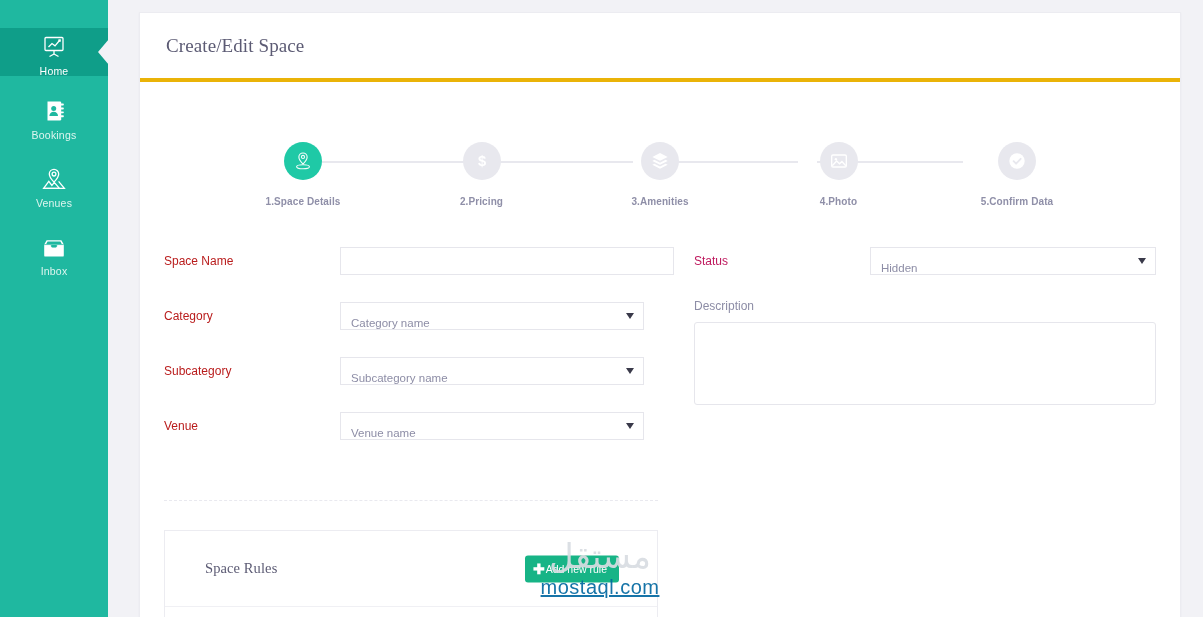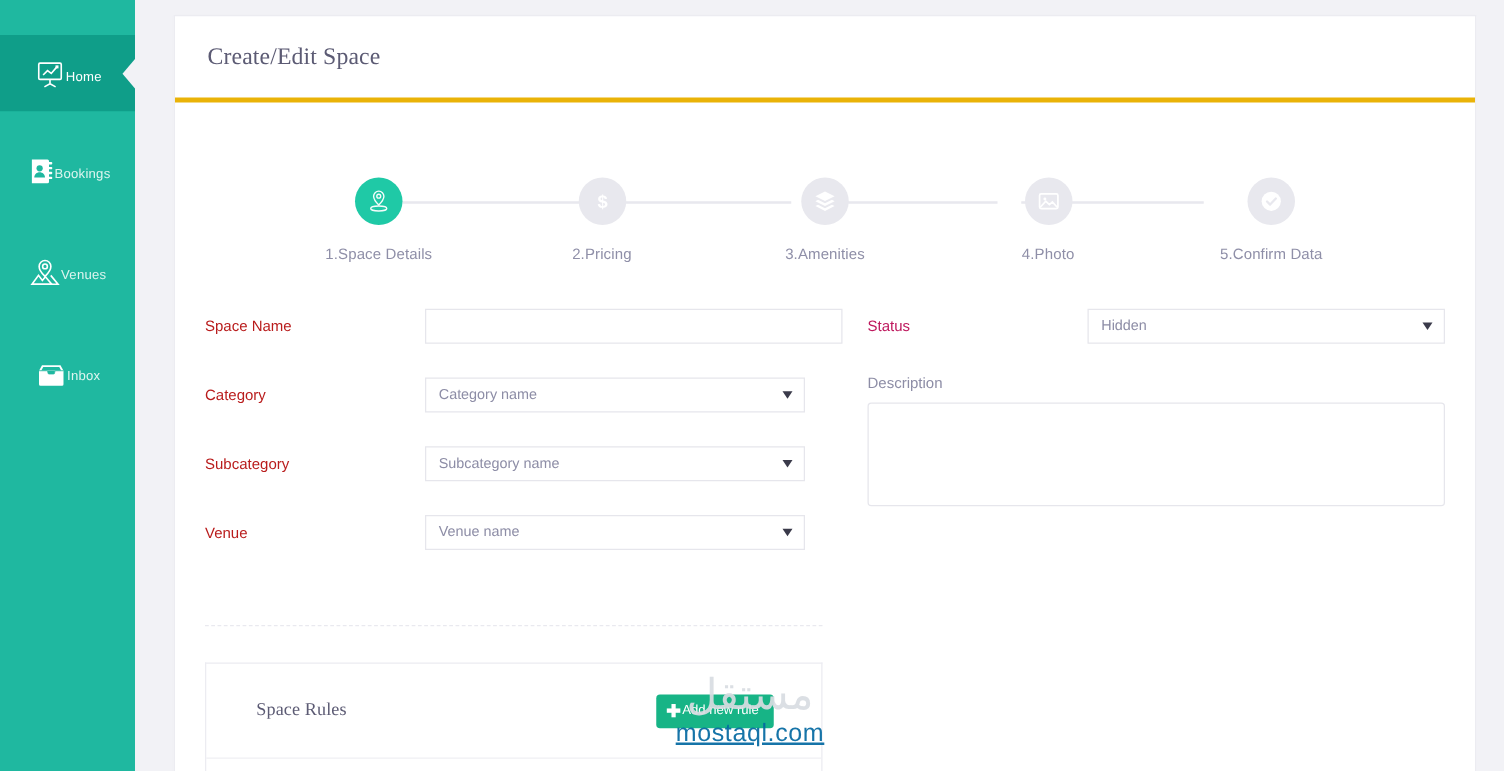--- a/index.html
+++ b/index.html
@@ -13,23 +13,23 @@
 
   
   #sidebar {
     position: absolute; left: 0; top: 0;
     width: 108px; height: 617px;
     background: #1fb8a0;
     z-index: 5;
   }
   .nav-item {
     position: relative;
-    width: 108px; height: 61px;
-    display: flex; flex-direction: row;
-    align-items: center; justify-content: center;
+    width: 108px; height: 48px;
+    display: flex; flex-direction: column;
+    align-items: center; justify-content: flex-end;
     cursor: pointer;
   }
   .nav-item .ico { height: 26px; display: flex; align-items: flex-end; justify-content: center; }
   .nav-item .lbl {
     margin-top: 7px;
     font-size: 10.5px;
     color: #ddf5ef;
     letter-spacing: .2px;
     line-height: 1;
   }
@@ -91,24 +91,24 @@
     width: 38px; height: 38px; border-radius: 50%;
     background: #e8e8ee;
     display: flex; align-items: center; justify-content: center;
     position: relative; z-index: 2;
     cursor: pointer;
   }
   .step.done .circle, .step.current .circle { background: #1fc9a6; }
   .step .circle svg { display: block; }
   .step .slabel {
     margin-top: 16px;
-    font-size: 12px;
+    font-size: 10px;
     color: #8f8fa8;
     white-space: nowrap;
-    font-weight: normal;
+    font-weight: bold;
     letter-spacing: .1px;
   }
   #step-lines {
     position: absolute;
     left: 163px; right: 163px; top: 19px;
     height: 2px;
     z-index: 1;
   }
   .sline { position: absolute; height: 2px; background: #e8e8ee; top: 0; }
 
@@ -128,21 +128,21 @@
     font-size: 12px;
     color: #b91c1c;
     flex: none;
   }
   .ctrl {
     height: 28px;
     flex: 1;
     border: 1px solid #e6e6ec;
     border-radius: 0;
     background: #fff;
-    display: flex; align-items: center;
+    display: flex; align-items: flex-end;
     position: relative;
     font-size: 11.5px;
     color: #8d8da6;
     padding: 0 10px;
     cursor: pointer;
   }
   .ctrl.wide { max-width: 304px; }
   .ctrl.input { cursor: text; }
   .ctrl .caret {
     position: absolute; right: 9px; top: 50%;

